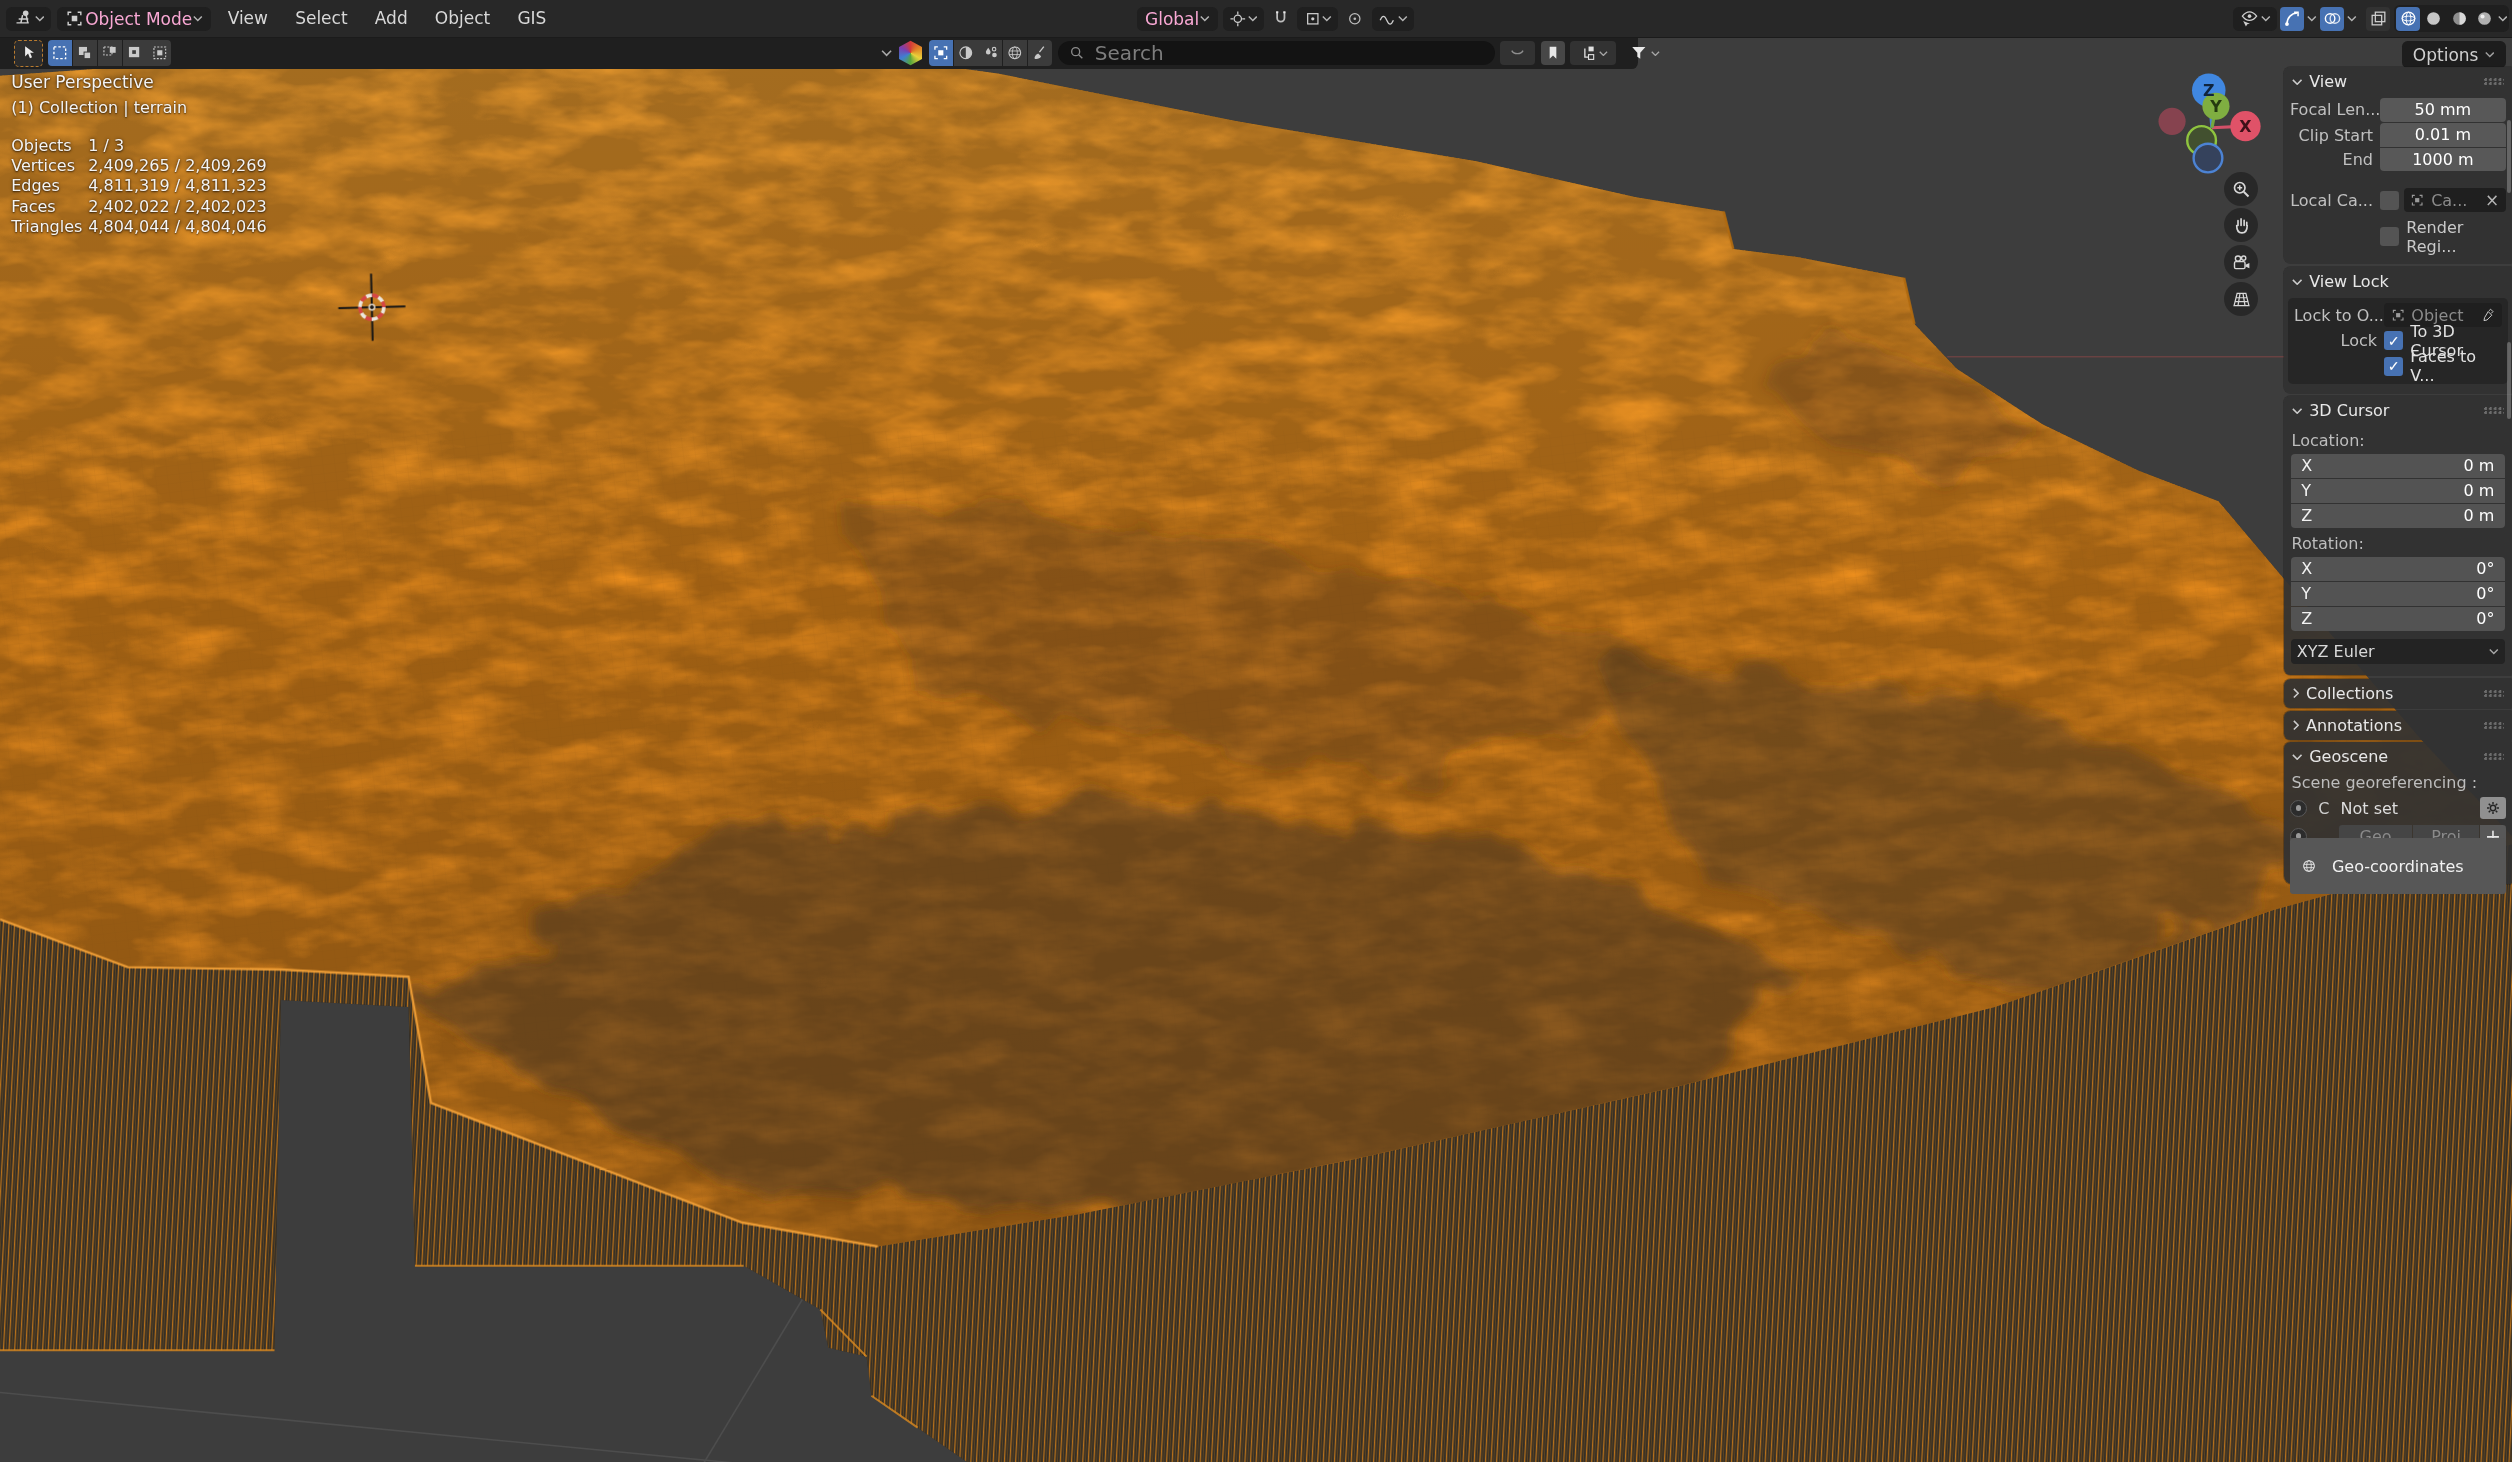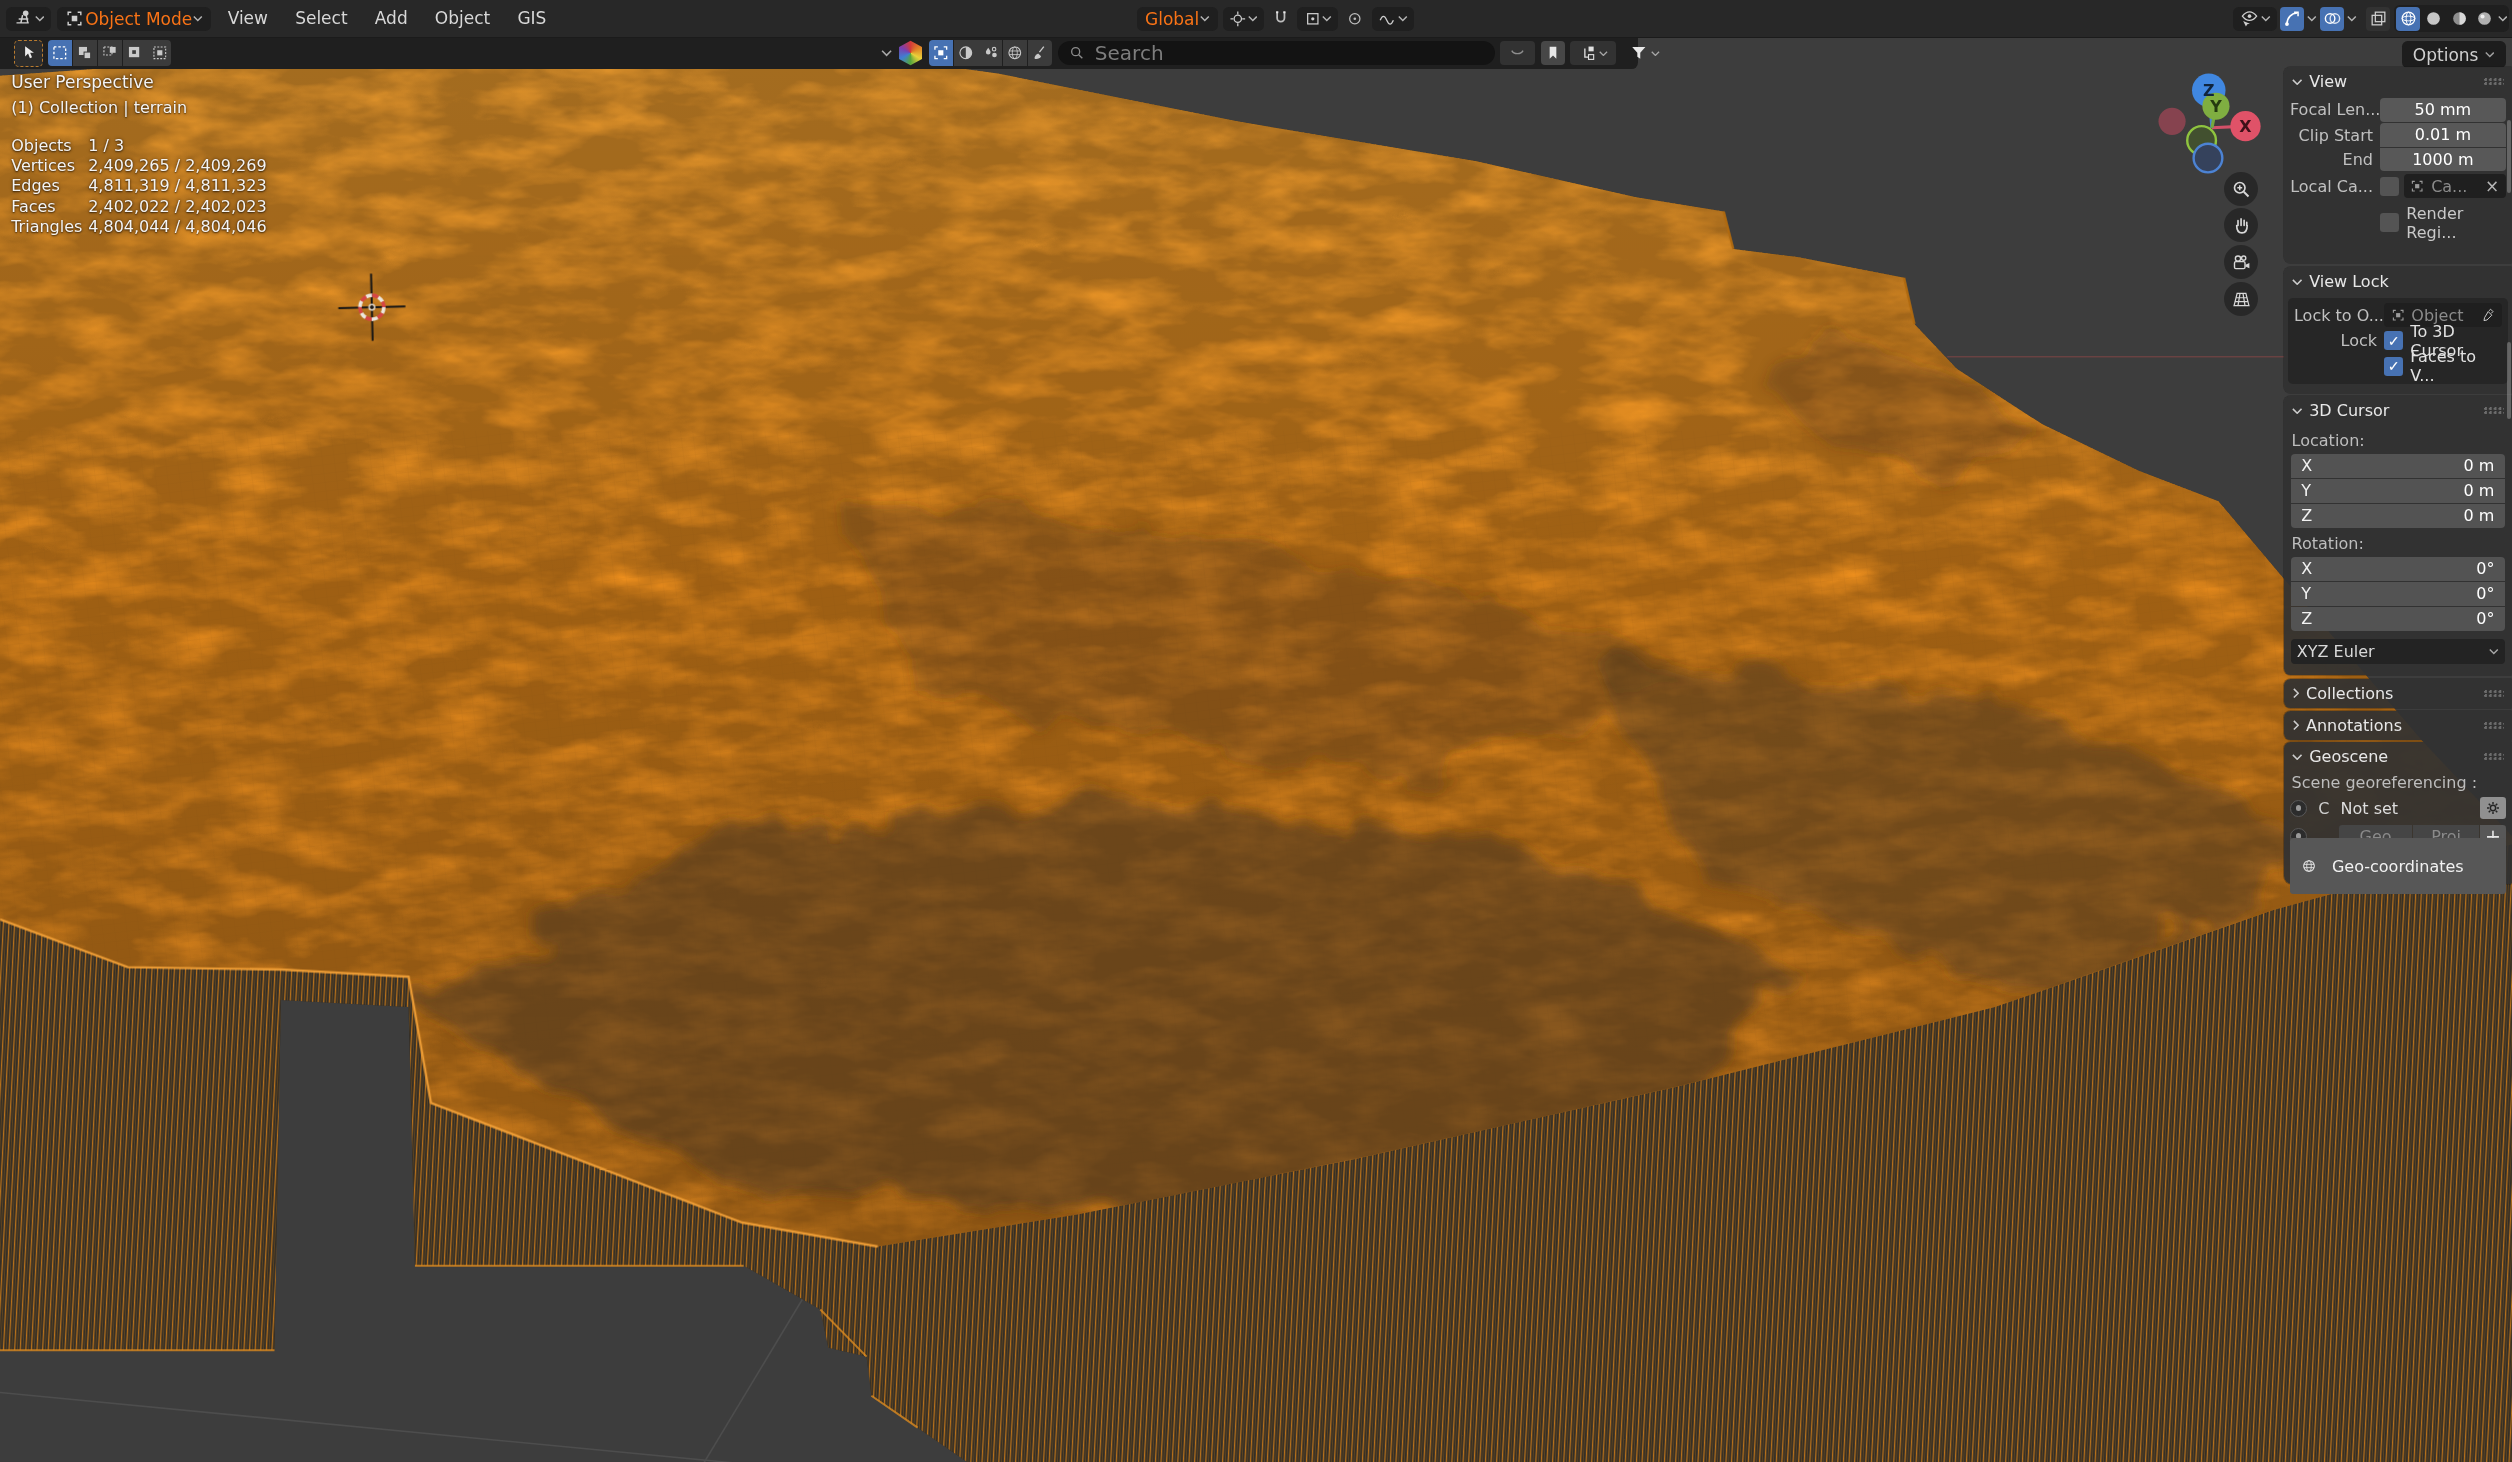--- a/index.html
+++ b/index.html
@@ -4,21 +4,21 @@
 <style>
   html,body{margin:0;padding:0;background:#1a1a1a}
   #stage{position:relative;width:2512px;height:1462px;overflow:hidden;
          font-family:"DejaVu Sans",sans-serif;background:#3d3d3d;-webkit-font-smoothing:antialiased}
   .scene{position:absolute;left:0;top:0;z-index:1}
   
   .topbar{position:absolute;top:0;left:0;right:0;height:37px;background:#282828;
           border-bottom:0.8px solid #1b1b1b;z-index:6}
   .cluster{position:absolute;top:0;height:37px;display:flex;align-items:center;gap:6.4px}
   .pill{display:flex;align-items:center;gap:1px;background:#1f1f1f;border-radius:5.6px;
-        padding:0 8px;height:24px;color:#f97316;font-size:17px}
+        padding:0 8px;height:24px;color:#f9a8d4;font-size:17px}
   .menu{color:#d8d8d8;font-size:17px;padding:0 10.4px;line-height:37px}
   .ibtn{min-width:24px;height:24px;border-radius:4px;display:flex;align-items:center;
         justify-content:center;background:transparent}
   .ibtn.dim{background:#323232}
   .blue{background:#4772b3 !important}
   .shadegroup{display:flex;align-items:center;background:#1f1f1f;border-radius:5.6px;padding:1.6px}
   .shadegroup .ibtn{border-radius:4px;margin:0 0.8px}
   svg.ic{display:block}
   
   .toolbar{position:absolute;top:37px;left:0;width:1638px;height:32px;background:#1f1f1f;
@@ -515,21 +515,21 @@
       <div class="slider grpTop">
             <span>0.01 m</span>
           </div>
     </div>
     <div class="prow" style="margin-top:0">
       <span class="plabel">End</span>
       <div class="slider grpBot">
             <span>1000 m</span>
           </div>
     </div>
-    <div class="prow" style="margin-top:3px">
+    <div class="prow" style="margin-top:17px">
       <span class="plabel">Local Ca...</span>
       <span class="checkbox off"></span>
       <div class="objfield" style="margin-left:4.8px">
         <svg class="ic" width="14.4" height="14.4" viewBox="0 0 24 24">
           <path d="M4 8V4h4M16 4h4v4M4 16v4h4M16 20h4v-4" stroke="#9a9a9a" stroke-width="1.9" fill="none"></path>
           <rect x="8.5" y="8.5" width="7" height="7" fill="#9a9a9a"></rect>
             </svg>
         <span>Ca...</span>
         <span style="margin-left:auto;color:#b5b5b5;font-size:17px">×</span>
       </div>

